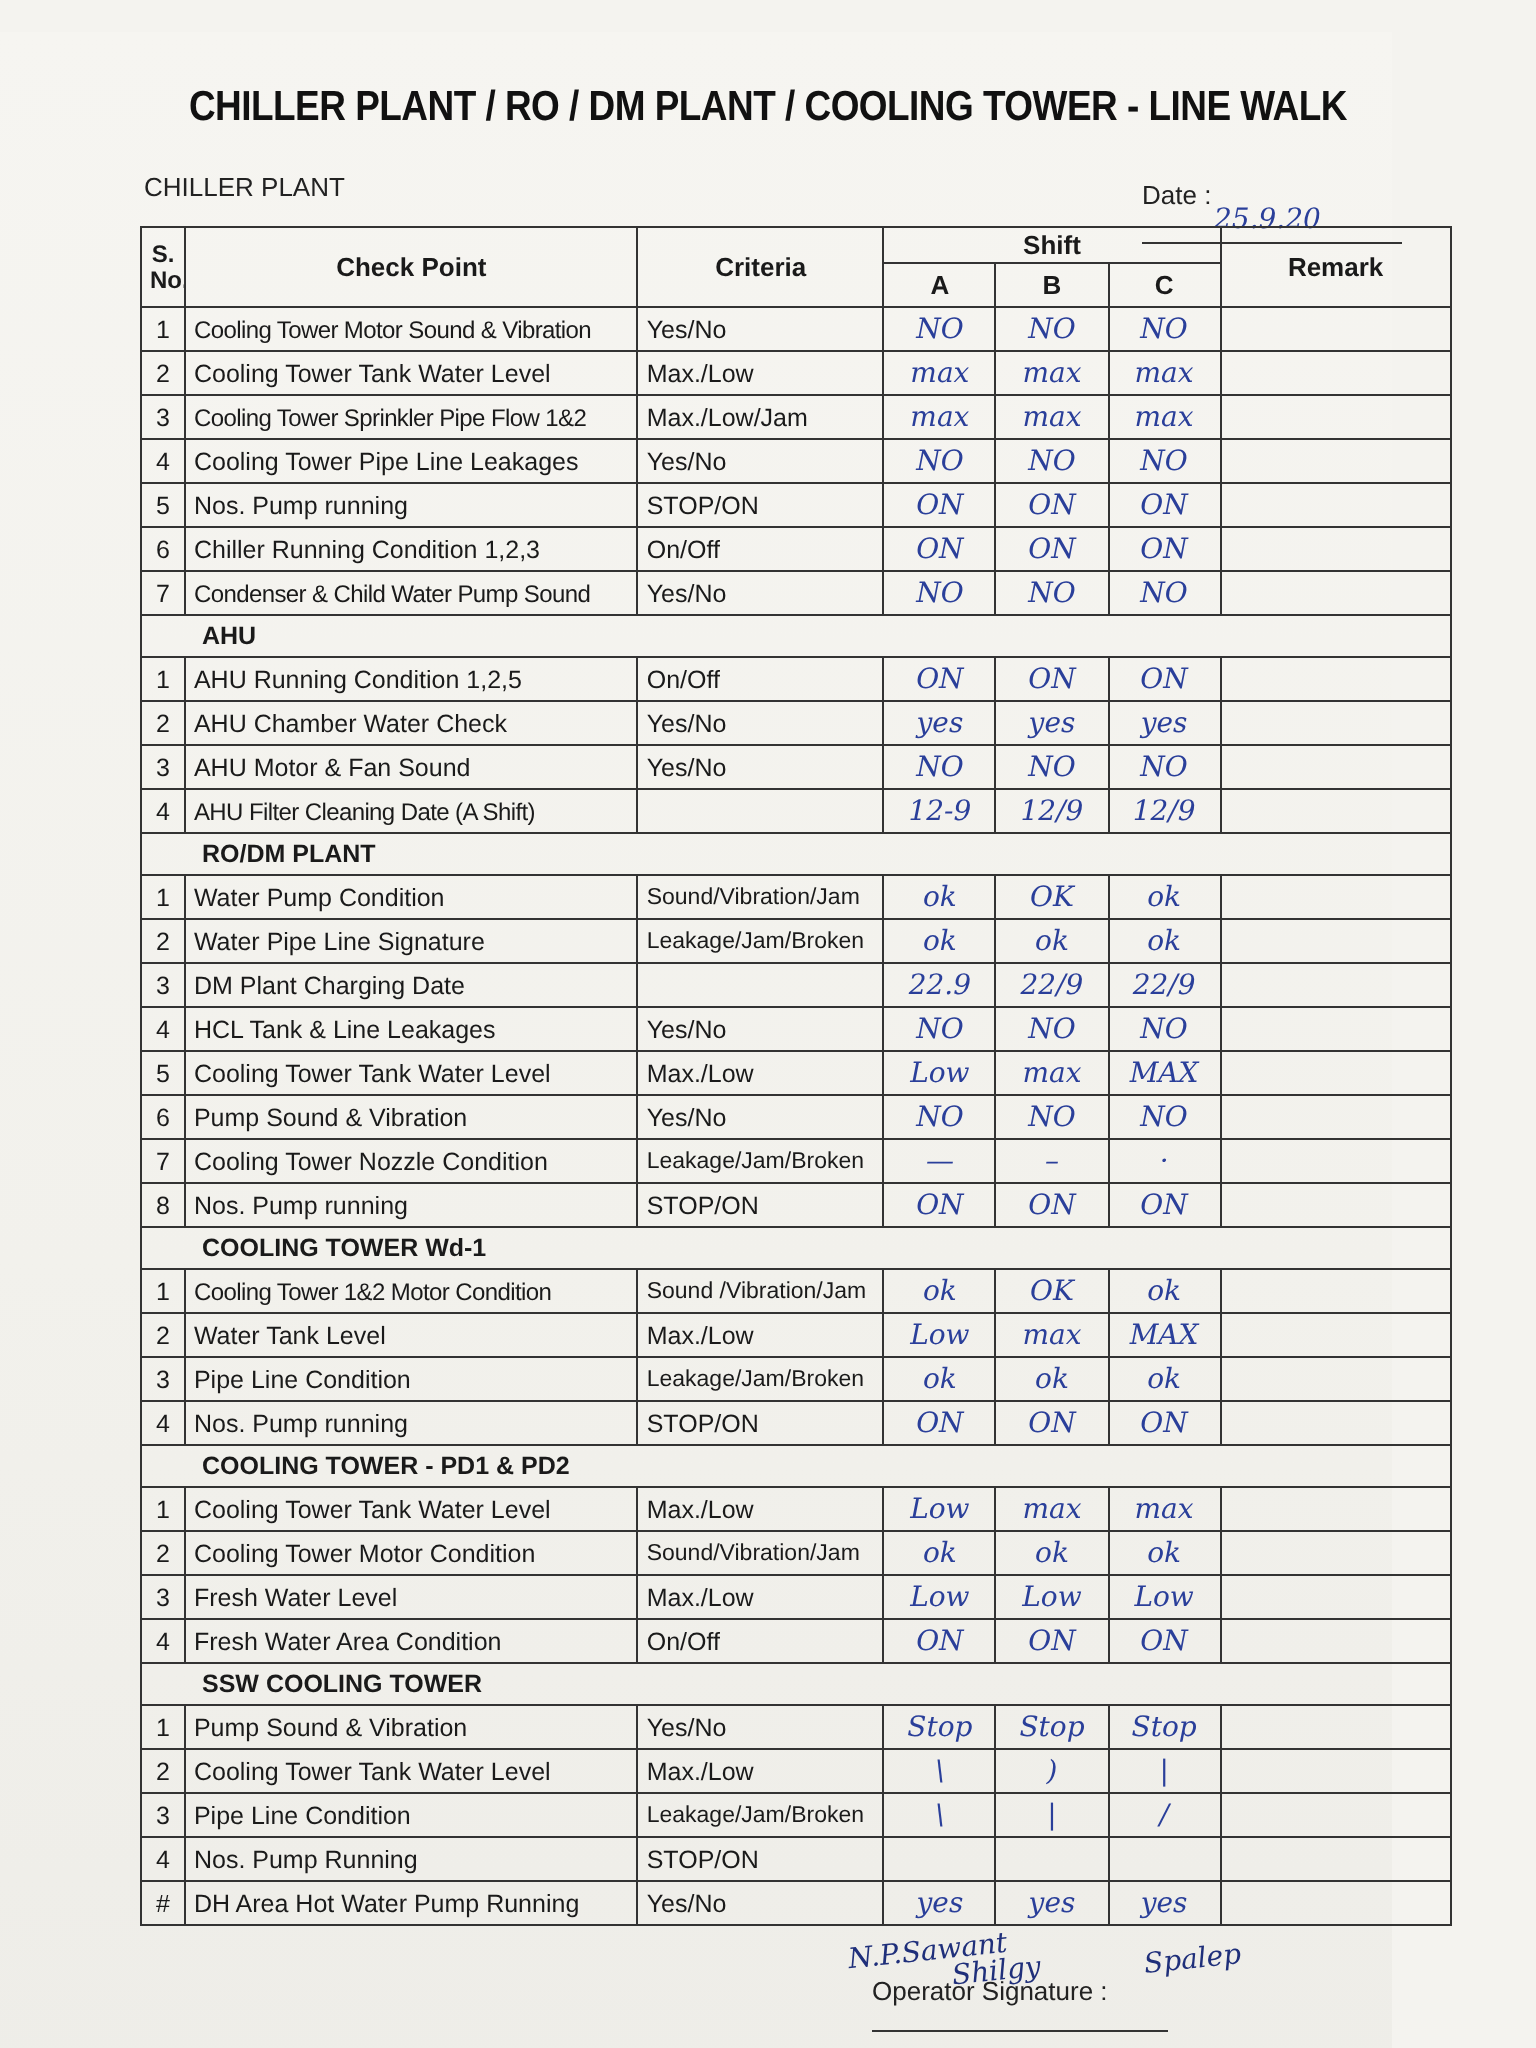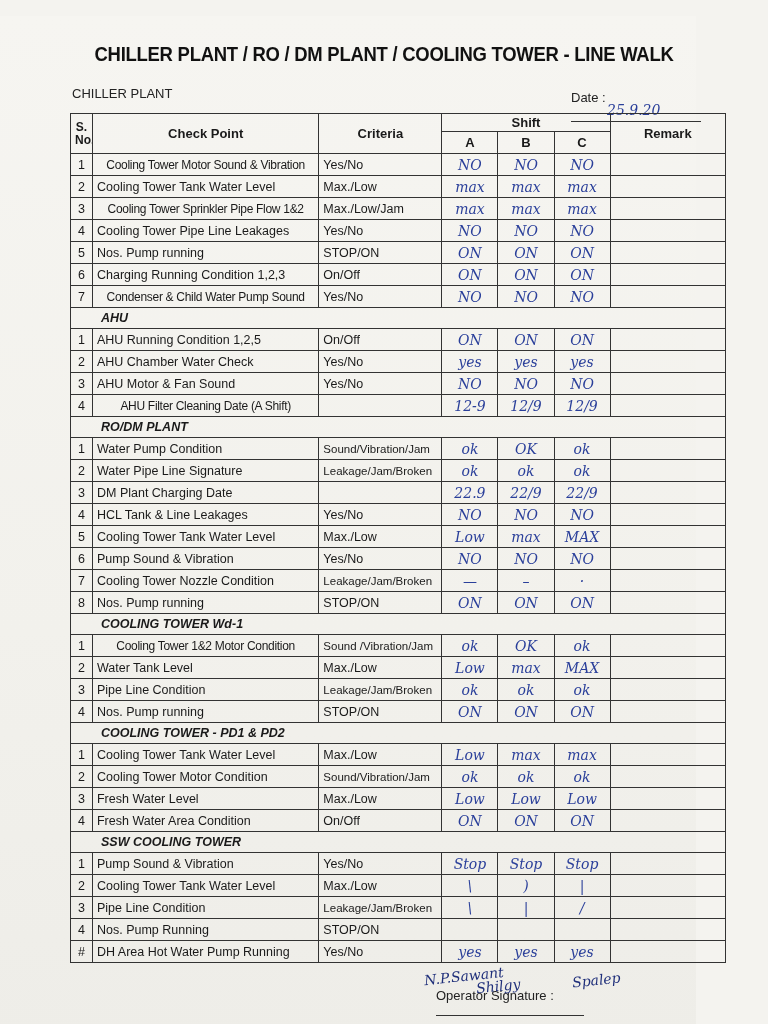--- a/index.html
+++ b/index.html
@@ -45,23 +45,23 @@
     border: 1px solid #333; padding: 0 4px; height: 21px;
     white-space: nowrap; overflow: hidden;
   }
   table.sheet th { font-weight: bold; font-size: 13px; text-align: center; }
   .c-no { width: 20px; text-align: center; }
   .c-cp { width: 206px; }
   .c-cr { width: 112px; }
   .c-sh { width: 51px; text-align: center; }
   .c-rm { width: 105px; }
   td.crit-small { font-size: 11.5px; margin-left: 13px; }
-  td.cp-narrow { font-size: 12px; letter-spacing: -0.3px; text-align: center; }
+  td.cp-narrow { font-size: 12px; letter-spacing: -0.3px; }
   tr.section td { font-weight: bold; font-size: 12.5px; padding-left: 30px; height: 20px;
-    border-left: 1px solid #333; border-right: 1px solid #333; font-style: italic; }
+    border-left: 1px solid #333; border-right: 1px solid #333; }
   td.hv { text-align: center; }
 
   .footer-incharge {
     position: absolute; left: 70px; top: 986px; font-size: 13px; color: #222;
   }
   .footer-incharge .line { display: inline-block; width: 150px; border-bottom: 1px solid #333; height: 12px; }
   .footer-operator {
     position: absolute; left: 436px; top: 972px; font-size: 13px; color: #222;
   }
   .footer-operator .line { display: inline-block; width: 148px; border-bottom: 1px solid #333; height: 12px; }
@@ -153,21 +153,21 @@
           <td class="c-no">5</td>
           <td>Nos. Pump running</td>
           <td>STOP/ON</td>
           <td class="hv hand">ON</td>
           <td class="hv hand">ON</td>
           <td class="hv hand">ON</td>
           <td></td>
         </tr>
         <tr>
           <td class="c-no">6</td>
-          <td>Charging Running Condition 1,2,3</td>
+          <td>Chiller Running Condition 1,2,3</td>
           <td>On/Off</td>
           <td class="hv hand">ON</td>
           <td class="hv hand">ON</td>
           <td class="hv hand">ON</td>
           <td></td>
         </tr>
         <tr>
           <td class="c-no">7</td>
           <td class="cp-narrow">Condenser &amp; Child Water Pump Sound</td>
           <td>Yes/No</td>

